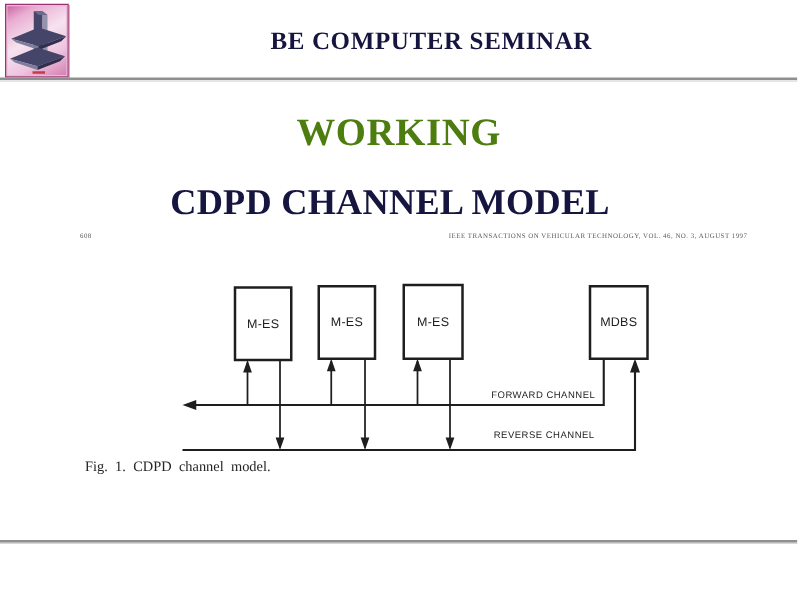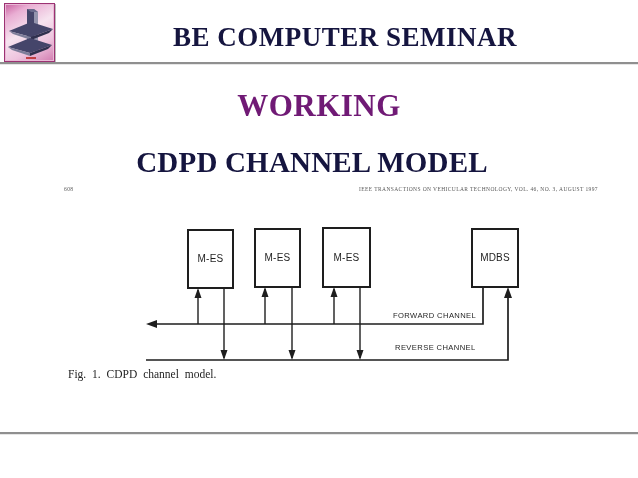--- a/index.html
+++ b/index.html
@@ -11,33 +11,33 @@
   .logo{
     position:absolute;left:4px;top:3px;width:51px;height:59px;
     background:linear-gradient(150deg,#c85f9f 0%,#e9aed3 18%,#f6e3ef 46%,#eec4de 72%,#d27cb0 100%);
     border:1px solid #9c3273;
     box-shadow:inset 0 0 0 1px #e9b9d6, 1px 1px 0 #bdbdbd;
     box-sizing:border-box;
   }
   .logo svg{position:absolute;left:0;top:0;}
   .slide-title{
     position:absolute;left:60px;right:8px;top:22px;height:34px;
-    text-align:center;font-weight:bold;font-size:27px;letter-spacing:0.5px;
+    text-align:center;font-weight:bold;font-size:20px;letter-spacing:0.5px;
     color:#15153f;
   }
   .rule{
     position:absolute;left:0;width:638px;height:2px;
     background:#8f8f8f;border-bottom:1px solid #e6e6e6;
   }
   .rule.top{top:62px;}
   .rule.bottom{top:432px;}
   
   .heading{
     position:absolute;left:0;width:638px;top:88px;text-align:center;
-    font-weight:bold;font-size:31px;color:#701a75;letter-spacing:0.5px;
+    font-weight:bold;font-size:31px;color:#4d7c0f;letter-spacing:0.5px;
   }
   .subheading{
     position:absolute;left:0;width:624px;top:146px;text-align:center;
     font-weight:bold;font-size:29px;color:#15153f;letter-spacing:0.2px;
   }
   
   .figure{position:absolute;left:0;top:180px;width:622px;height:220px;}
   .scanhead{
     position:absolute;left:64px;top:6px;width:534px;display:flex;
     justify-content:space-between;align-items:flex-start;

